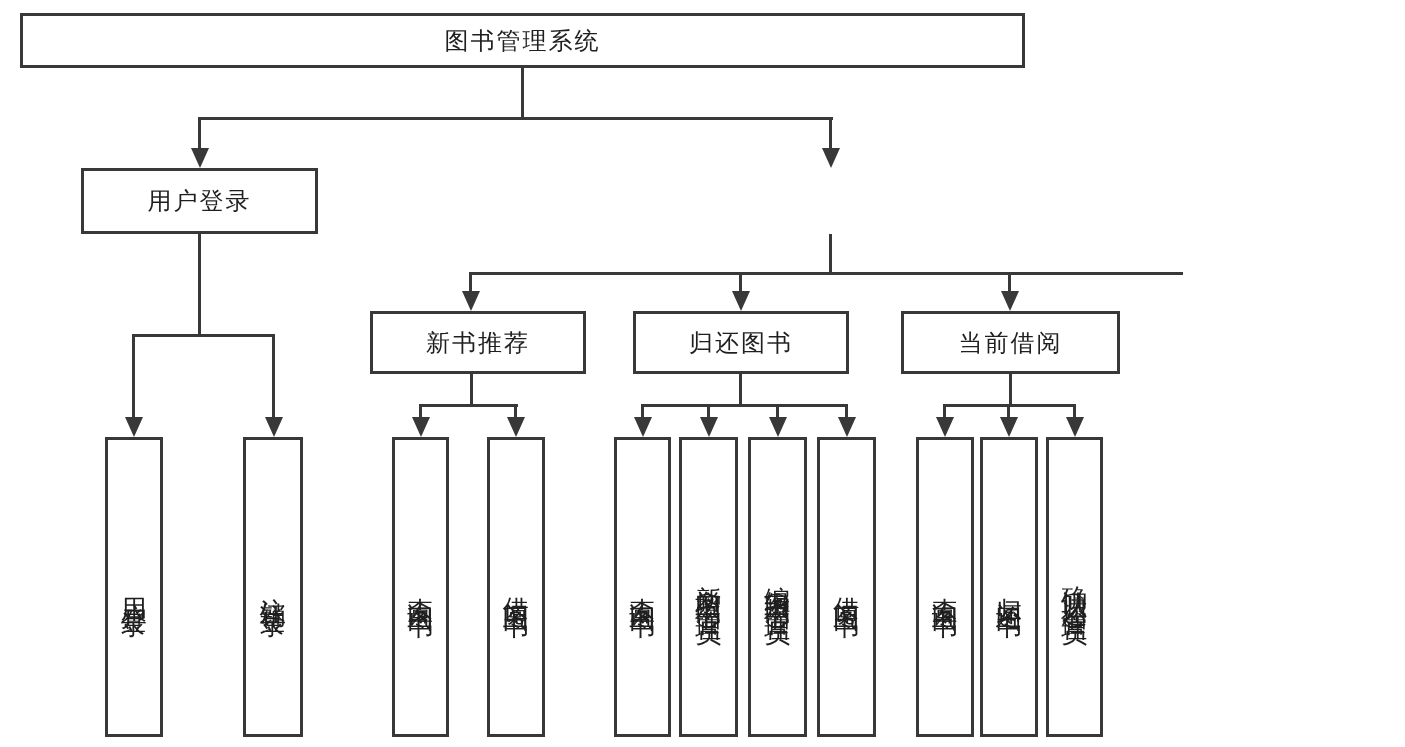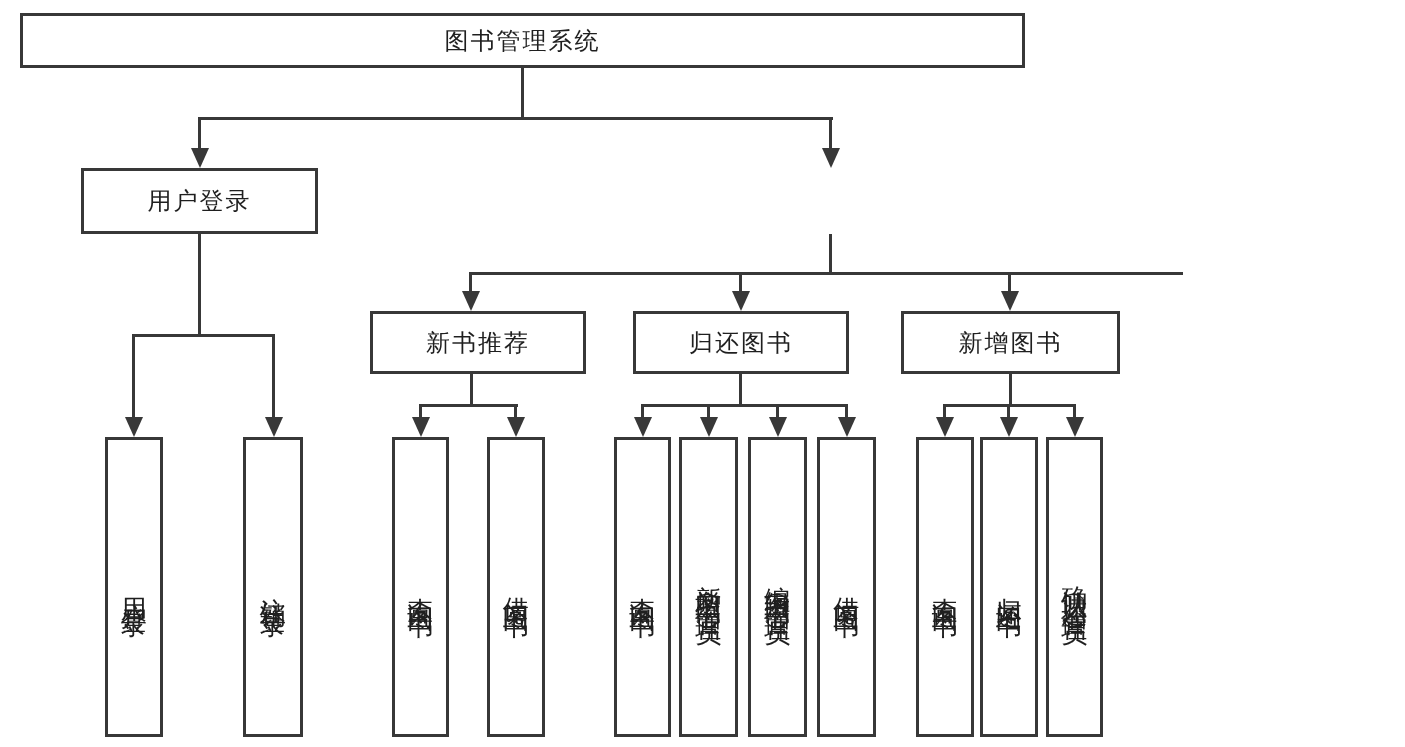--- a/index.html
+++ b/index.html
@@ -88,21 +88,21 @@
       <div class="arrow" style="left: 1210.5px; top: 417px;"></div>
       <div class="arrow" style="left: 1326.5px; top: 417px;"></div>
     </div>
 
   <div class="node h" style="left:20px;top:13px;width:1005px;height:55px">图书管理系统</div>
 
   <div class="node h" style="left:81px;top:168px;width:237px;height:66px">用户登录</div>
 
   <div class="node h" style="left:370px;top:311px;width:216px;height:63px">新书推荐</div>
   <div class="node h" style="left:633px;top:311px;width:216px;height:63px">归还图书</div>
-  <div class="node h" style="left:901px;top:311px;width:219px;height:63px">新增图书</div>
+  <div class="node h" style="left:901px;top:311px;width:219px;height:63px">当前借阅</div>
 
   <div class="node v" style="left:105px;top:437px;width:58px;height:300px">用户登录</div>
   <div class="node v" style="left:243px;top:437px;width:60px;height:300px">注销登录</div>
 
   <div class="node v" style="left:392px;top:437px;width:57px;height:300px">查询图书</div>
   <div class="node v" style="left:487px;top:437px;width:58px;height:300px">借阅图书</div>
 
   <div class="node v" style="left:614px;top:437px;width:57px;height:300px">查询图书</div>
   <div class="node v" style="left:679px;top:437px;width:59px;height:300px">新增图书（管理员）</div>
   <div class="node v" style="left:748px;top:437px;width:59px;height:300px">编辑图书（管理员）</div>

